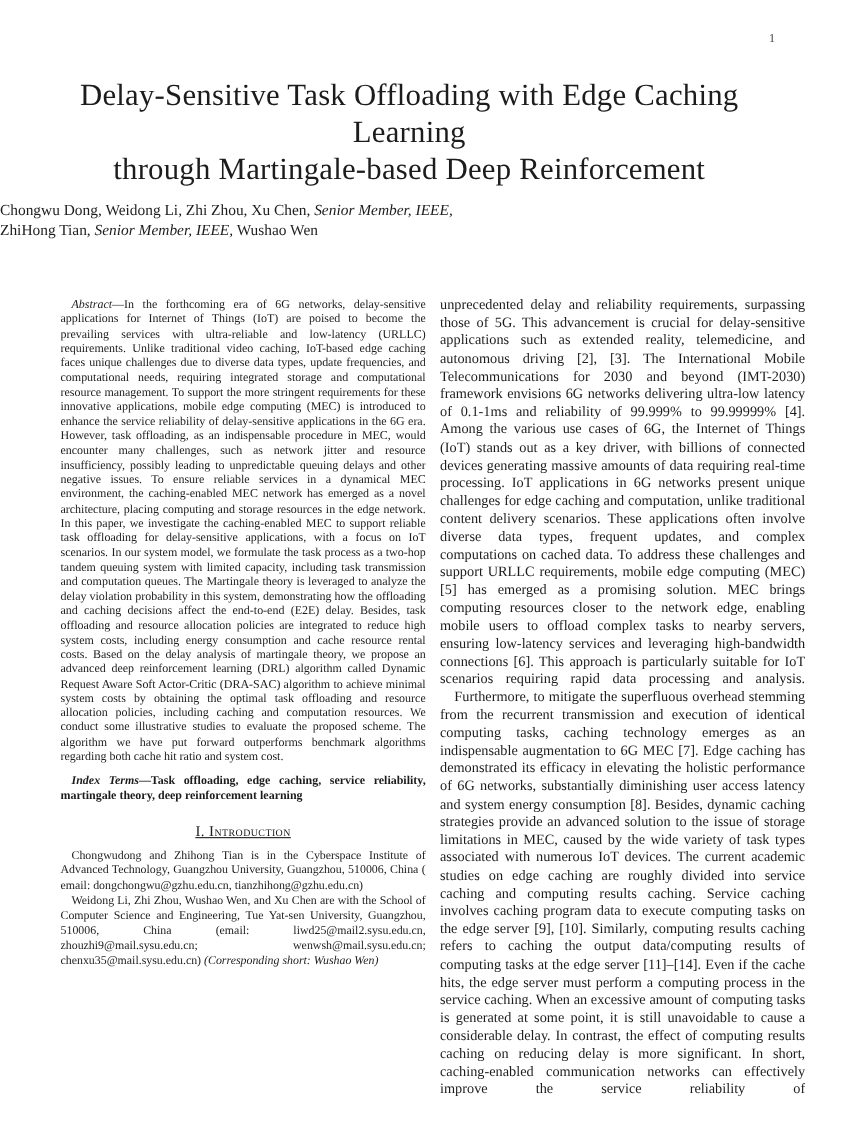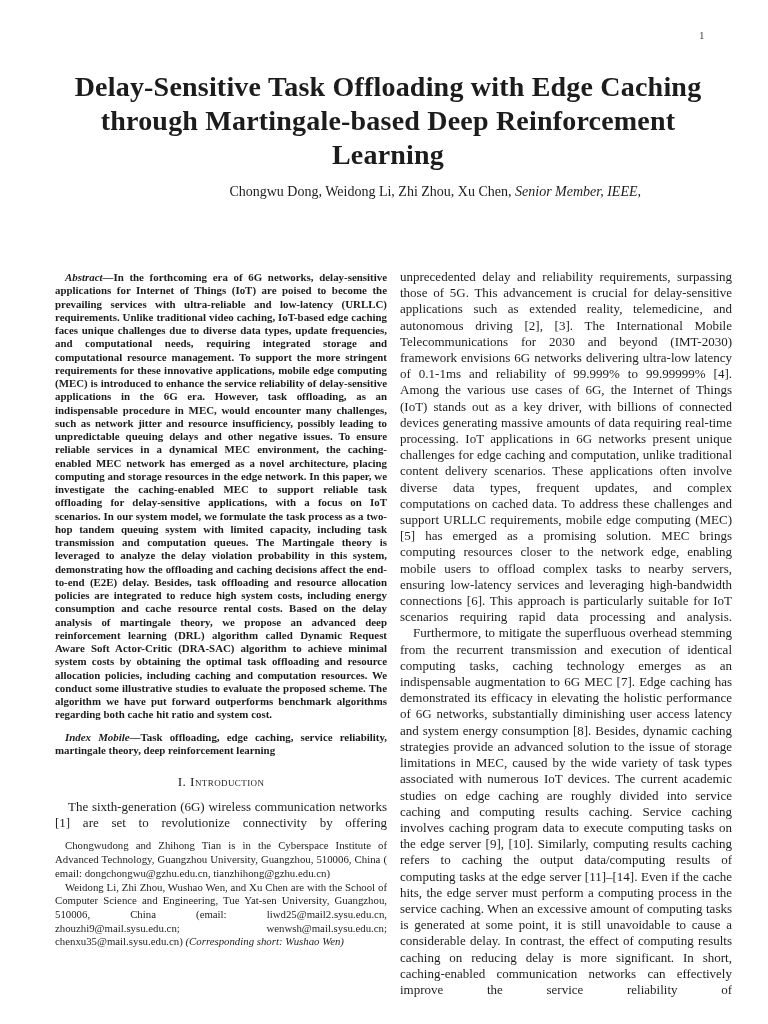--- a/index.html
+++ b/index.html
@@ -17,34 +17,34 @@
   .page-number {
     position: absolute;
     top: 29px;
     left: 699px;
     font-size: 11px;
     color: #444;
   }
   .paper-title {
     position: absolute;
     top: 70px;
-    left: 34px;
+    left: 18px;
     width: 708px;
     text-align: center;
     font-size: 28px;
     line-height: 34px;
-    font-weight: 700;
+    font-weight: 400;
     letter-spacing: 0.2px;
   }
   .authors {
     position: absolute;
     top: 182px;
     left: 0;
     width: 641px;
-    text-align: right;
+    text-align: left;
     font-size: 14px;
     line-height: 19px;
   }
   .it { font-style: italic; }
   .col-left {
     position: absolute;
     left: 55px;
     top: 271px;
     width: 332px;
   }
@@ -52,21 +52,21 @@
     position: absolute;
     left: 400px;
     top: 269px;
     width: 332px;
     height: 744px;
     overflow: hidden;
   }
   .abstract-para {
     margin: 0;
     font-size: 10.9px;
-    font-weight: bold;
+    font-weight: normal;
     line-height: 13.25px;
     text-align: justify;
     text-indent: 10px;
     max-height: 476px;
     overflow: hidden;
   }
   .index-terms-para {
     margin: 9px 0 0 0;
     font-size: 10.9px;
     font-weight: bold;
@@ -74,20 +74,21 @@
     text-align: justify;
     text-indent: 10px;
   }
   .section-heading {
     margin: 17px 0 0 0;
     text-align: center;
     font-size: 13.5px;
     font-weight: 400;
     font-variant: small-caps;
     letter-spacing: 0.4px;
+    text-decoration: underline;
   }
   .intro-para {
     margin: 9px 0 0 0;
     font-size: 13px;
     line-height: 16.2px;
     text-align: justify;
     text-align-last: justify;
     text-indent: 13px;
   }
   .footnote {
@@ -108,36 +109,36 @@
 </style>
 </head>
 <body>
 
 <div class="sheet">
 
   <div class="page-number">1</div>
 
   <div class="paper-title">
     <div>Delay-Sensitive Task Offloading with Edge Caching</div>
+    <div>Learning</div>
     <div>through Martingale-based Deep Reinforcement</div>
-    <div>Learning</div>
   </div>
 
   <div class="authors">
     <div><span>Chongwu Dong, Weidong Li, Zhi Zhou, Xu Chen, </span><span class="it">Senior Member, IEEE,</span></div>
+    <div><span>ZhiHong Tian, </span><span class="it">Senior Member, IEEE,</span><span> Wushao Wen</span></div>
   </div>
 
   <div class="col-left">
     <p class="abstract-para"><span class="it">Abstract</span><span>—In the forthcoming era of 6G networks, delay-sensitive applications for Internet of Things (IoT) are poised to become the prevailing services with ultra-reliable and low-latency (URLLC) requirements. Unlike traditional video caching, IoT-based edge caching faces unique challenges due to diverse data types, update frequencies, and computational needs, requiring integrated storage and computational resource management. To support the more stringent requirements for these innovative applications, mobile edge computing (MEC) is introduced to enhance the service reliability of delay-sensitive applications in the 6G era. However, task offloading, as an indispensable procedure in MEC, would encounter many challenges, such as network jitter and resource insufficiency, possibly leading to unpredictable queuing delays and other negative issues. To ensure reliable services in a dynamical MEC environment, the caching-enabled MEC network has emerged as a novel architecture, placing computing and storage resources in the edge network. In this paper, we investigate the caching-enabled MEC to support reliable task offloading for delay-sensitive applications, with a focus on IoT scenarios. In our system model, we formulate the task process as a two-hop tandem queuing system with limited capacity, including task transmission and computation queues. The Martingale theory is leveraged to analyze the delay violation probability in this system, demonstrating how the offloading and caching decisions affect the end-to-end (E2E) delay. Besides, task offloading and resource allocation policies are integrated to reduce high system costs, including energy consumption and cache resource rental costs. Based on the delay analysis of martingale theory, we propose an advanced deep reinforcement learning (DRL) algorithm called Dynamic Request Aware Soft Actor-Critic (DRA-SAC) algorithm to achieve minimal system costs by obtaining the optimal task offloading and resource allocation policies, including caching and computation resources. We conduct some illustrative studies to evaluate the proposed scheme. The algorithm we have put forward outperforms benchmark algorithms regarding both cache hit ratio and system cost.</span></p>
 
-    <p class="index-terms-para"><span class="it">Index Mobile</span><span>—Task offloading, edge caching, service reliability, martingale theory, deep reinforcement learning</span></p>
+    <p class="index-terms-para"><span class="it">Index Terms</span><span>—Task offloading, edge caching, service reliability, martingale theory, deep reinforcement learning</span></p>
 
     <h2 class="section-heading">I. Introduction</h2>
 
-    <p class="intro-para">The sixth-generation (6G) wireless communication networks [1] are set to revolutionize connectivity by offering</p>
 
     <div class="footnote">
       <p>Chongwudong and Zhihong Tian is in the Cyberspace Institute of Advanced Technology, Guangzhou University, Guangzhou, 510006, China ( email: dongchongwu@gzhu.edu.cn, tianzhihong@gzhu.edu.cn)</p>
       <p><span>Weidong Li, Zhi Zhou, Wushao Wen, and Xu Chen are with the School of Computer Science and Engineering, Tue Yat-sen University, Guangzhou, 510006, China (email: liwd25@mail2.sysu.edu.cn, zhouzhi9@mail.sysu.edu.cn; wenwsh@mail.sysu.edu.cn; chenxu35@mail.sysu.edu.cn) </span><span class="it">(Corresponding short: Wushao Wen)</span></p>
     </div>
   </div>
 
   <div class="col-right">
     <p class="body-para continues">unprecedented delay and reliability requirements, surpassing those of 5G. This advancement is crucial for delay-sensitive applications such as extended reality, telemedicine, and autonomous driving [2], [3]. The International Mobile Telecommunications for 2030 and beyond (IMT-2030) framework envisions 6G networks delivering ultra-low latency of 0.1-1ms and reliability of 99.999% to 99.99999% [4]. Among the various use cases of 6G, the Internet of Things (IoT) stands out as a key driver, with billions of connected devices generating massive amounts of data requiring real-time processing. IoT applications in 6G networks present unique challenges for edge caching and computation, unlike traditional content delivery scenarios. These applications often involve diverse data types, frequent updates, and complex computations on cached data. To address these challenges and support URLLC requirements, mobile edge computing (MEC) [5] has emerged as a promising solution. MEC brings computing resources closer to the network edge, enabling mobile users to offload complex tasks to nearby servers, ensuring low-latency services and leveraging high-bandwidth connections [6]. This approach is particularly suitable for IoT scenarios requiring rapid data processing and analysis.</p>
     <p class="body-para indent continues">Furthermore, to mitigate the superfluous overhead stemming from the recurrent transmission and execution of identical computing tasks, caching technology emerges as an indispensable augmentation to 6G MEC [7]. Edge caching has demonstrated its efficacy in elevating the holistic performance of 6G networks, substantially diminishing user access latency and system energy consumption [8]. Besides, dynamic caching strategies provide an advanced solution to the issue of storage limitations in MEC, caused by the wide variety of task types associated with numerous IoT devices. The current academic studies on edge caching are roughly divided into service caching and computing results caching. Service caching involves caching program data to execute computing tasks on the edge server [9], [10]. Similarly, computing results caching refers to caching the output data/computing results of computing tasks at the edge server [11]–[14]. Even if the cache hits, the edge server must perform a computing process in the service caching. When an excessive amount of computing tasks is generated at some point, it is still unavoidable to cause a considerable delay. In contrast, the effect of computing results caching on reducing delay is more significant. In short, caching-enabled communication networks can effectively improve the service reliability of</p>

